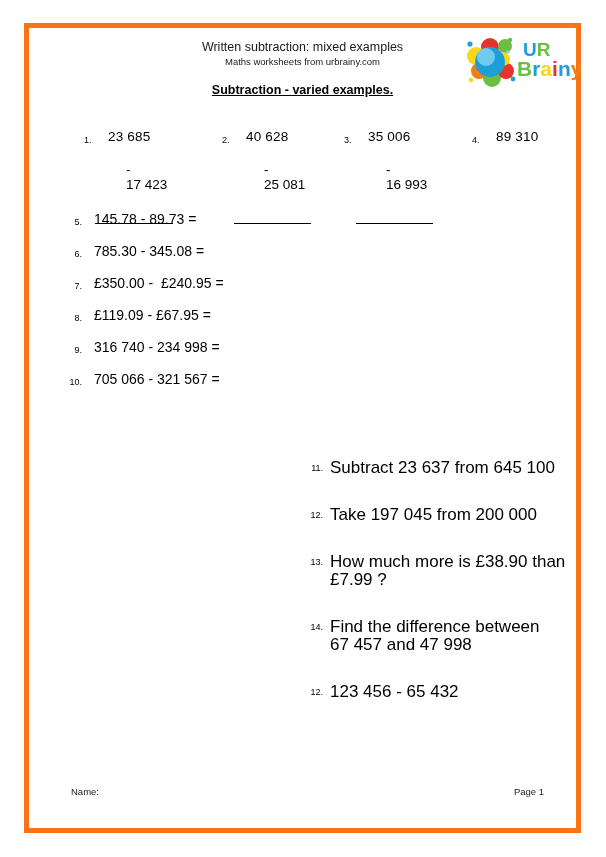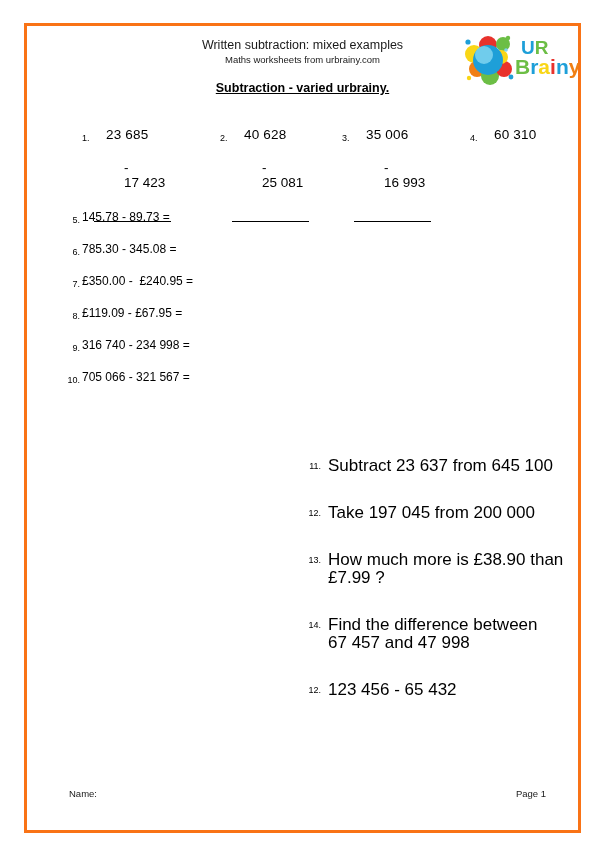--- a/index.html
+++ b/index.html
@@ -15,21 +15,21 @@
     position: relative;
     overflow: hidden;
   }
 
   #page {
     position: absolute;
     left: 24px;
     top: 23px;
     width: 557px;
     height: 810px;
-    border: 3px solid #f97316;
+    border: 5px solid #f97316;
     box-sizing: border-box;
     background: #ffffff;
   }
 
   
   .header-block {
     position: absolute;
     left: 0;
     top: 11px;
     width: 100%;
@@ -121,22 +121,22 @@
   .q-row .qnum {
     position: absolute;
     left: 0;
     bottom: 1px;
     font-size: 9px;
     width: 22px;
     text-align: right;
   }
   .q-row .qtext {
     display: block;
-    margin-left: 24px;
-    font-size: 12px;
+    margin-left: 34px;
+    font-size: 14px;
     line-height: 18px;
     white-space: pre-wrap;
   }
 
   
   .right-list {
     position: absolute;
     left: 272px;
     top: 431px;
     width: 280px;
@@ -184,21 +184,21 @@
 </head>
 <body>
 
 <div id="page">
 
   <div class="header-block">
     <div class="worksheet-title">Written subtraction: mixed examples</div>
     <div class="worksheet-subtitle">Maths worksheets from urbrainy.com</div>
   </div>
 
-  <div class="main-heading">Subtraction - varied urbrainy.</div>
+  <div class="main-heading">Subtraction - varied examples.</div>
 
   <div class="logo">
     <svg width="120" height="60" viewBox="0 0 120 60" xmlns="http://www.w3.org/2000/svg">
       <g>
         <circle cx="29" cy="17" r="9" fill="#e8322c"></circle>
         <circle cx="44" cy="16" r="7" fill="#6cbe45"></circle>
         <circle cx="15" cy="26" r="9" fill="#f9d616"></circle>
         <circle cx="18" cy="41" r="8" fill="#f07f13"></circle>
         <circle cx="31" cy="48" r="9" fill="#6cbe45"></circle>
         <circle cx="45" cy="41" r="8" fill="#e8322c"></circle>
@@ -244,21 +244,21 @@
       <span class="qnum">3.</span>
       <span class="minuend">35 006</span>
       <span class="subtrahend">
         <span>-</span>
         <span>16 993</span>
       </span>
     </div>
 
     <div class="col-sum cs4">
       <span class="qnum">4.</span>
-      <span class="minuend">60 310</span>
+      <span class="minuend">89 310</span>
     </div>
 
   </div>
 
   <div class="left-list">
     <div class="q-row">
       <span class="qnum">5.</span>
       <span class="qtext">145.78 - 89.73 =</span>
     </div>
     <div class="q-row">

